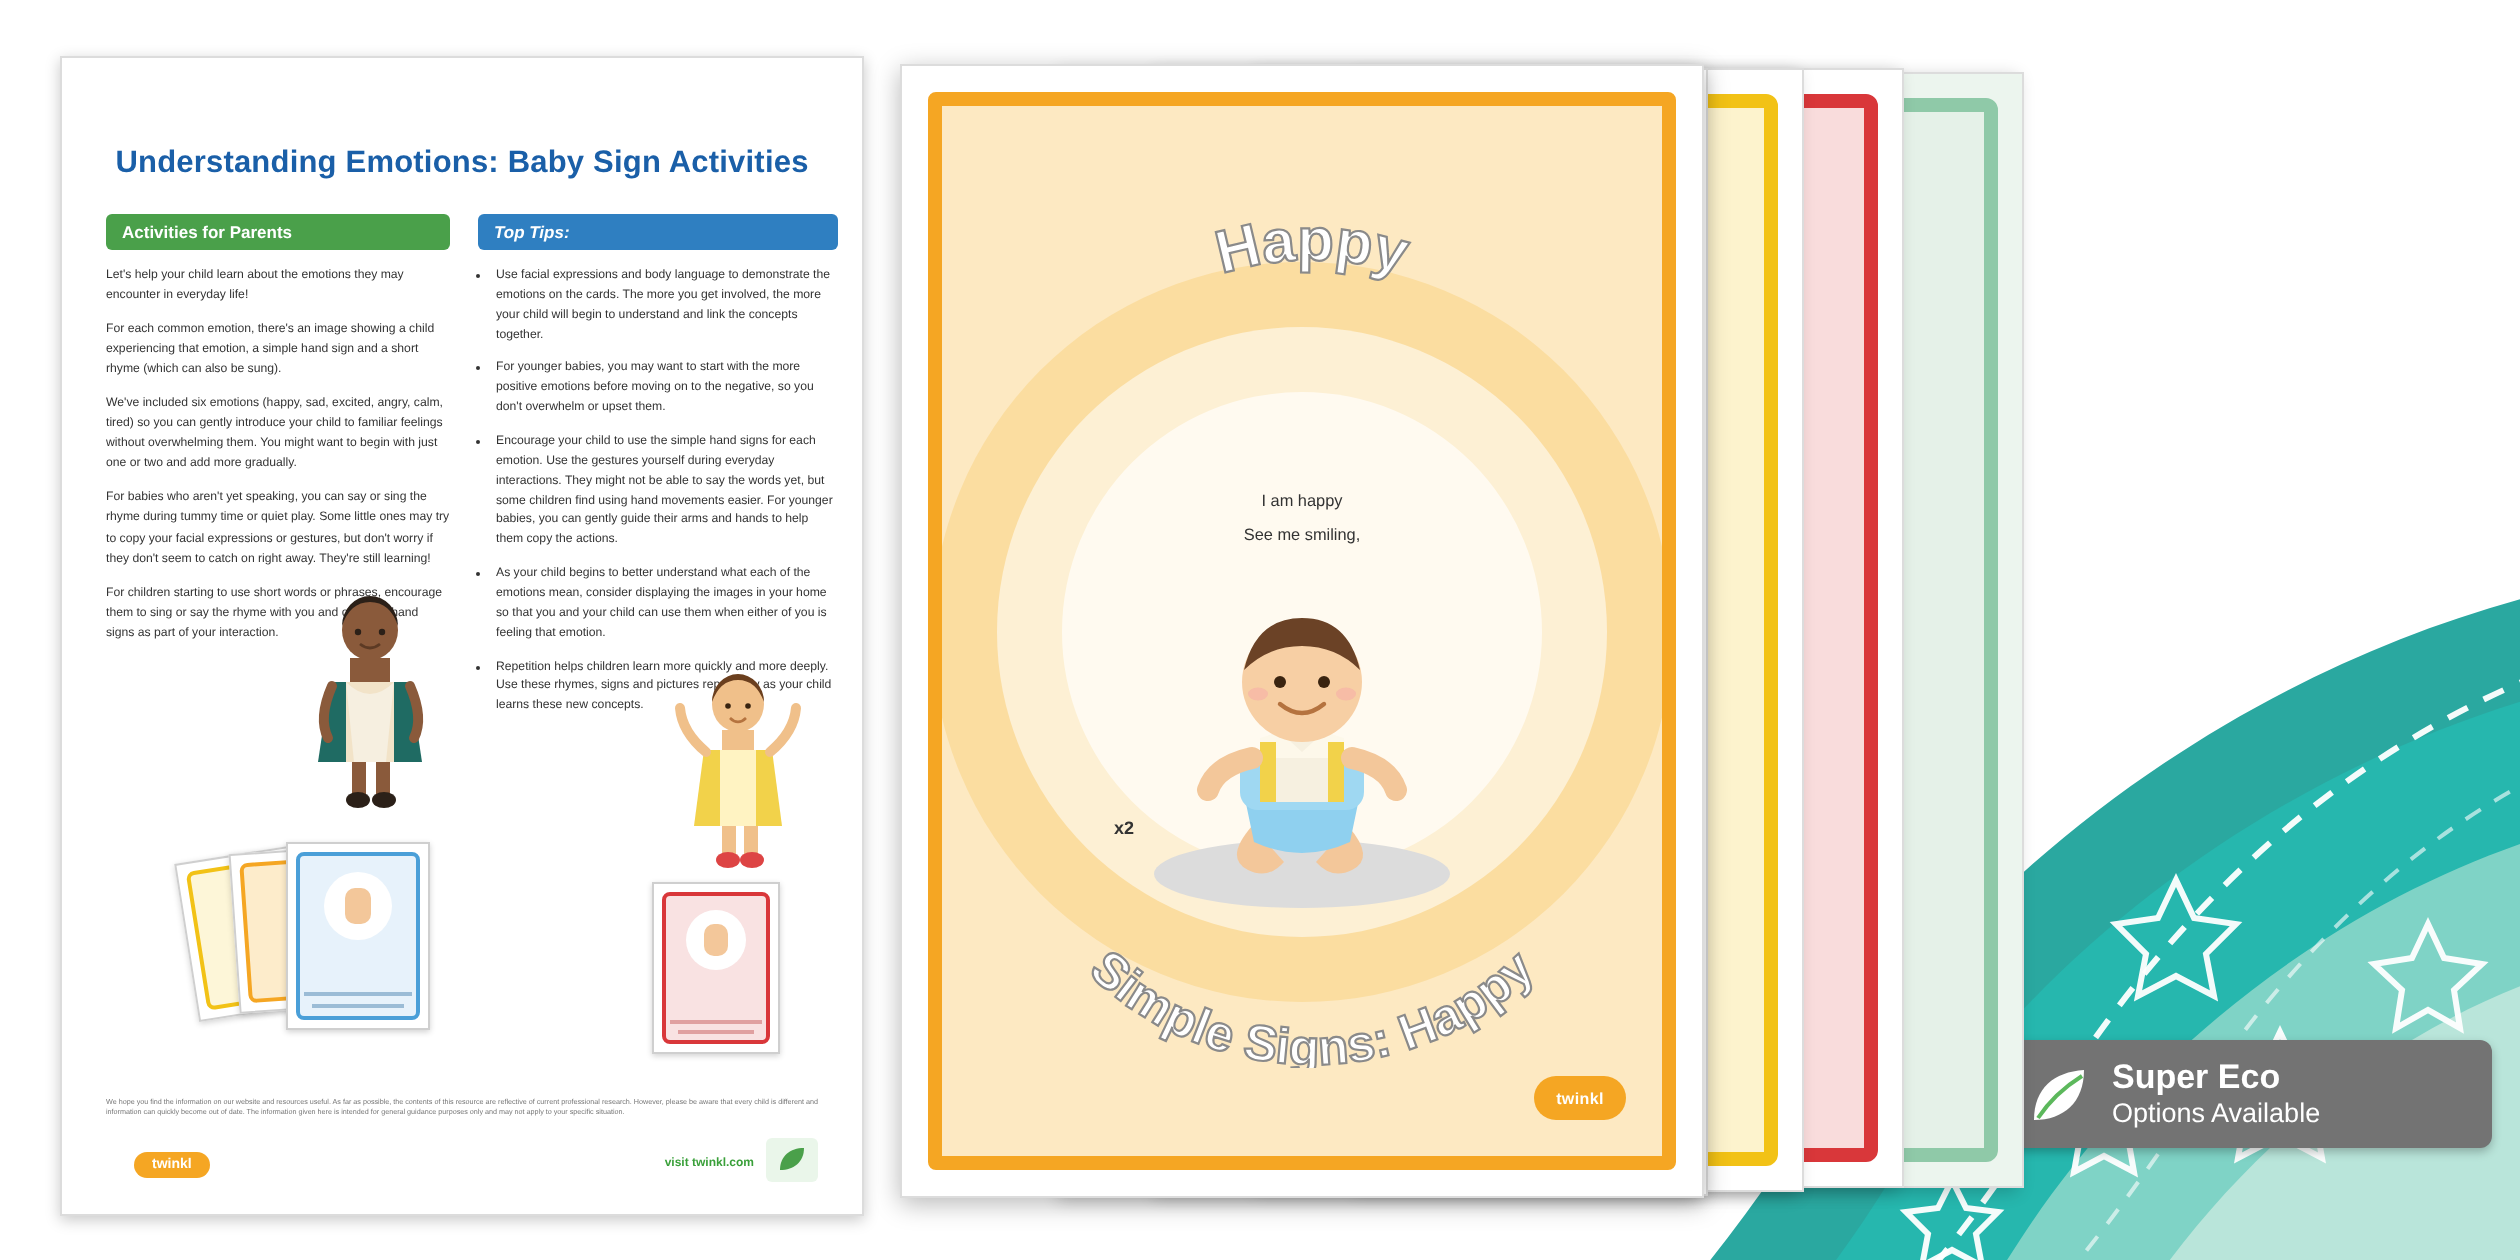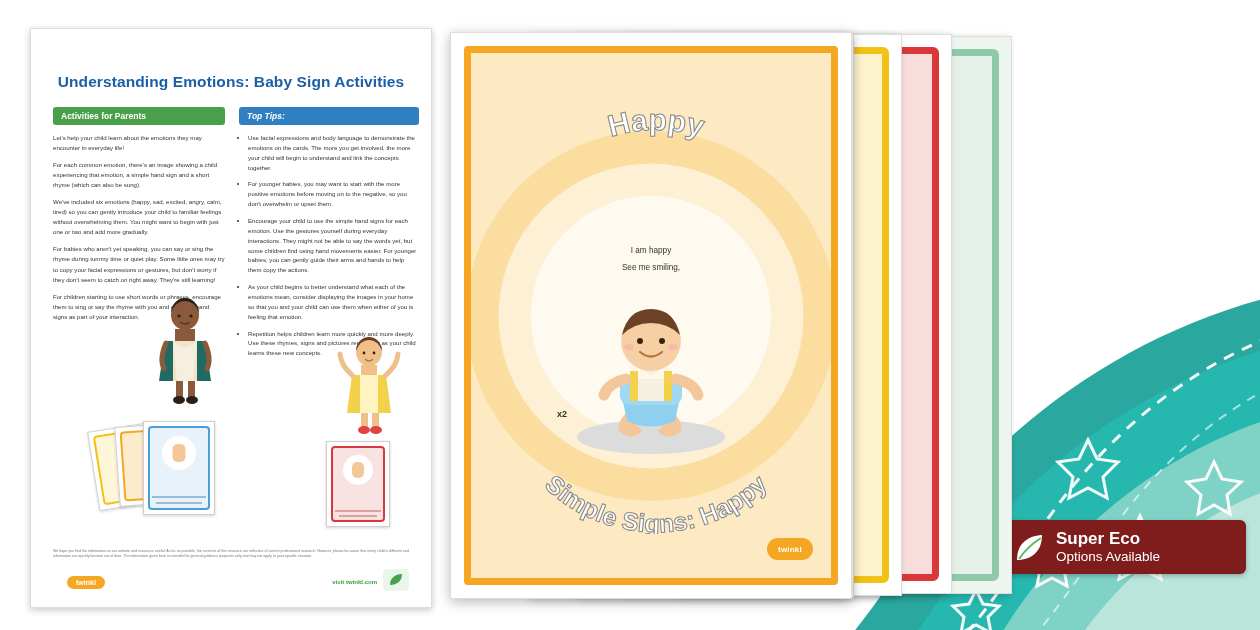--- a/index.html
+++ b/index.html
@@ -72,21 +72,21 @@
   .rhyme div{font-size:8.2px;color:#333;line-height:2.05;}
   .twinkl-badge{
     position:absolute;width:46px;height:22px;border-radius:11px;
     background:#f5a623;color:#fff;font-size:8px;font-weight:bold;
     display:flex;align-items:center;justify-content:center;letter-spacing:.2px;
   }
 
   
   .eco{
     position:absolute;right:14px;bottom:56px;height:54px;width:244px;
-    background:#7f1d1d;border-radius:6px;box-shadow:0 2px 5px rgba(0,0,0,.25);
+    background:#737373;border-radius:6px;box-shadow:0 2px 5px rgba(0,0,0,.25);
     display:flex;align-items:center;
   }
   .eco .leaf{width:54px;display:flex;align-items:center;justify-content:center;}
   .eco .etxt{color:#fff;}
   .eco .e1{font-size:17px;font-weight:bold;line-height:1.15;}
   .eco .e2{font-size:13.5px;line-height:1.2;text-align:right;}
 
   .vtxt{position:absolute;font-weight:bold;color:#fff;-webkit-text-stroke:1px #8a8a8a;}
 </style>
 </head>

